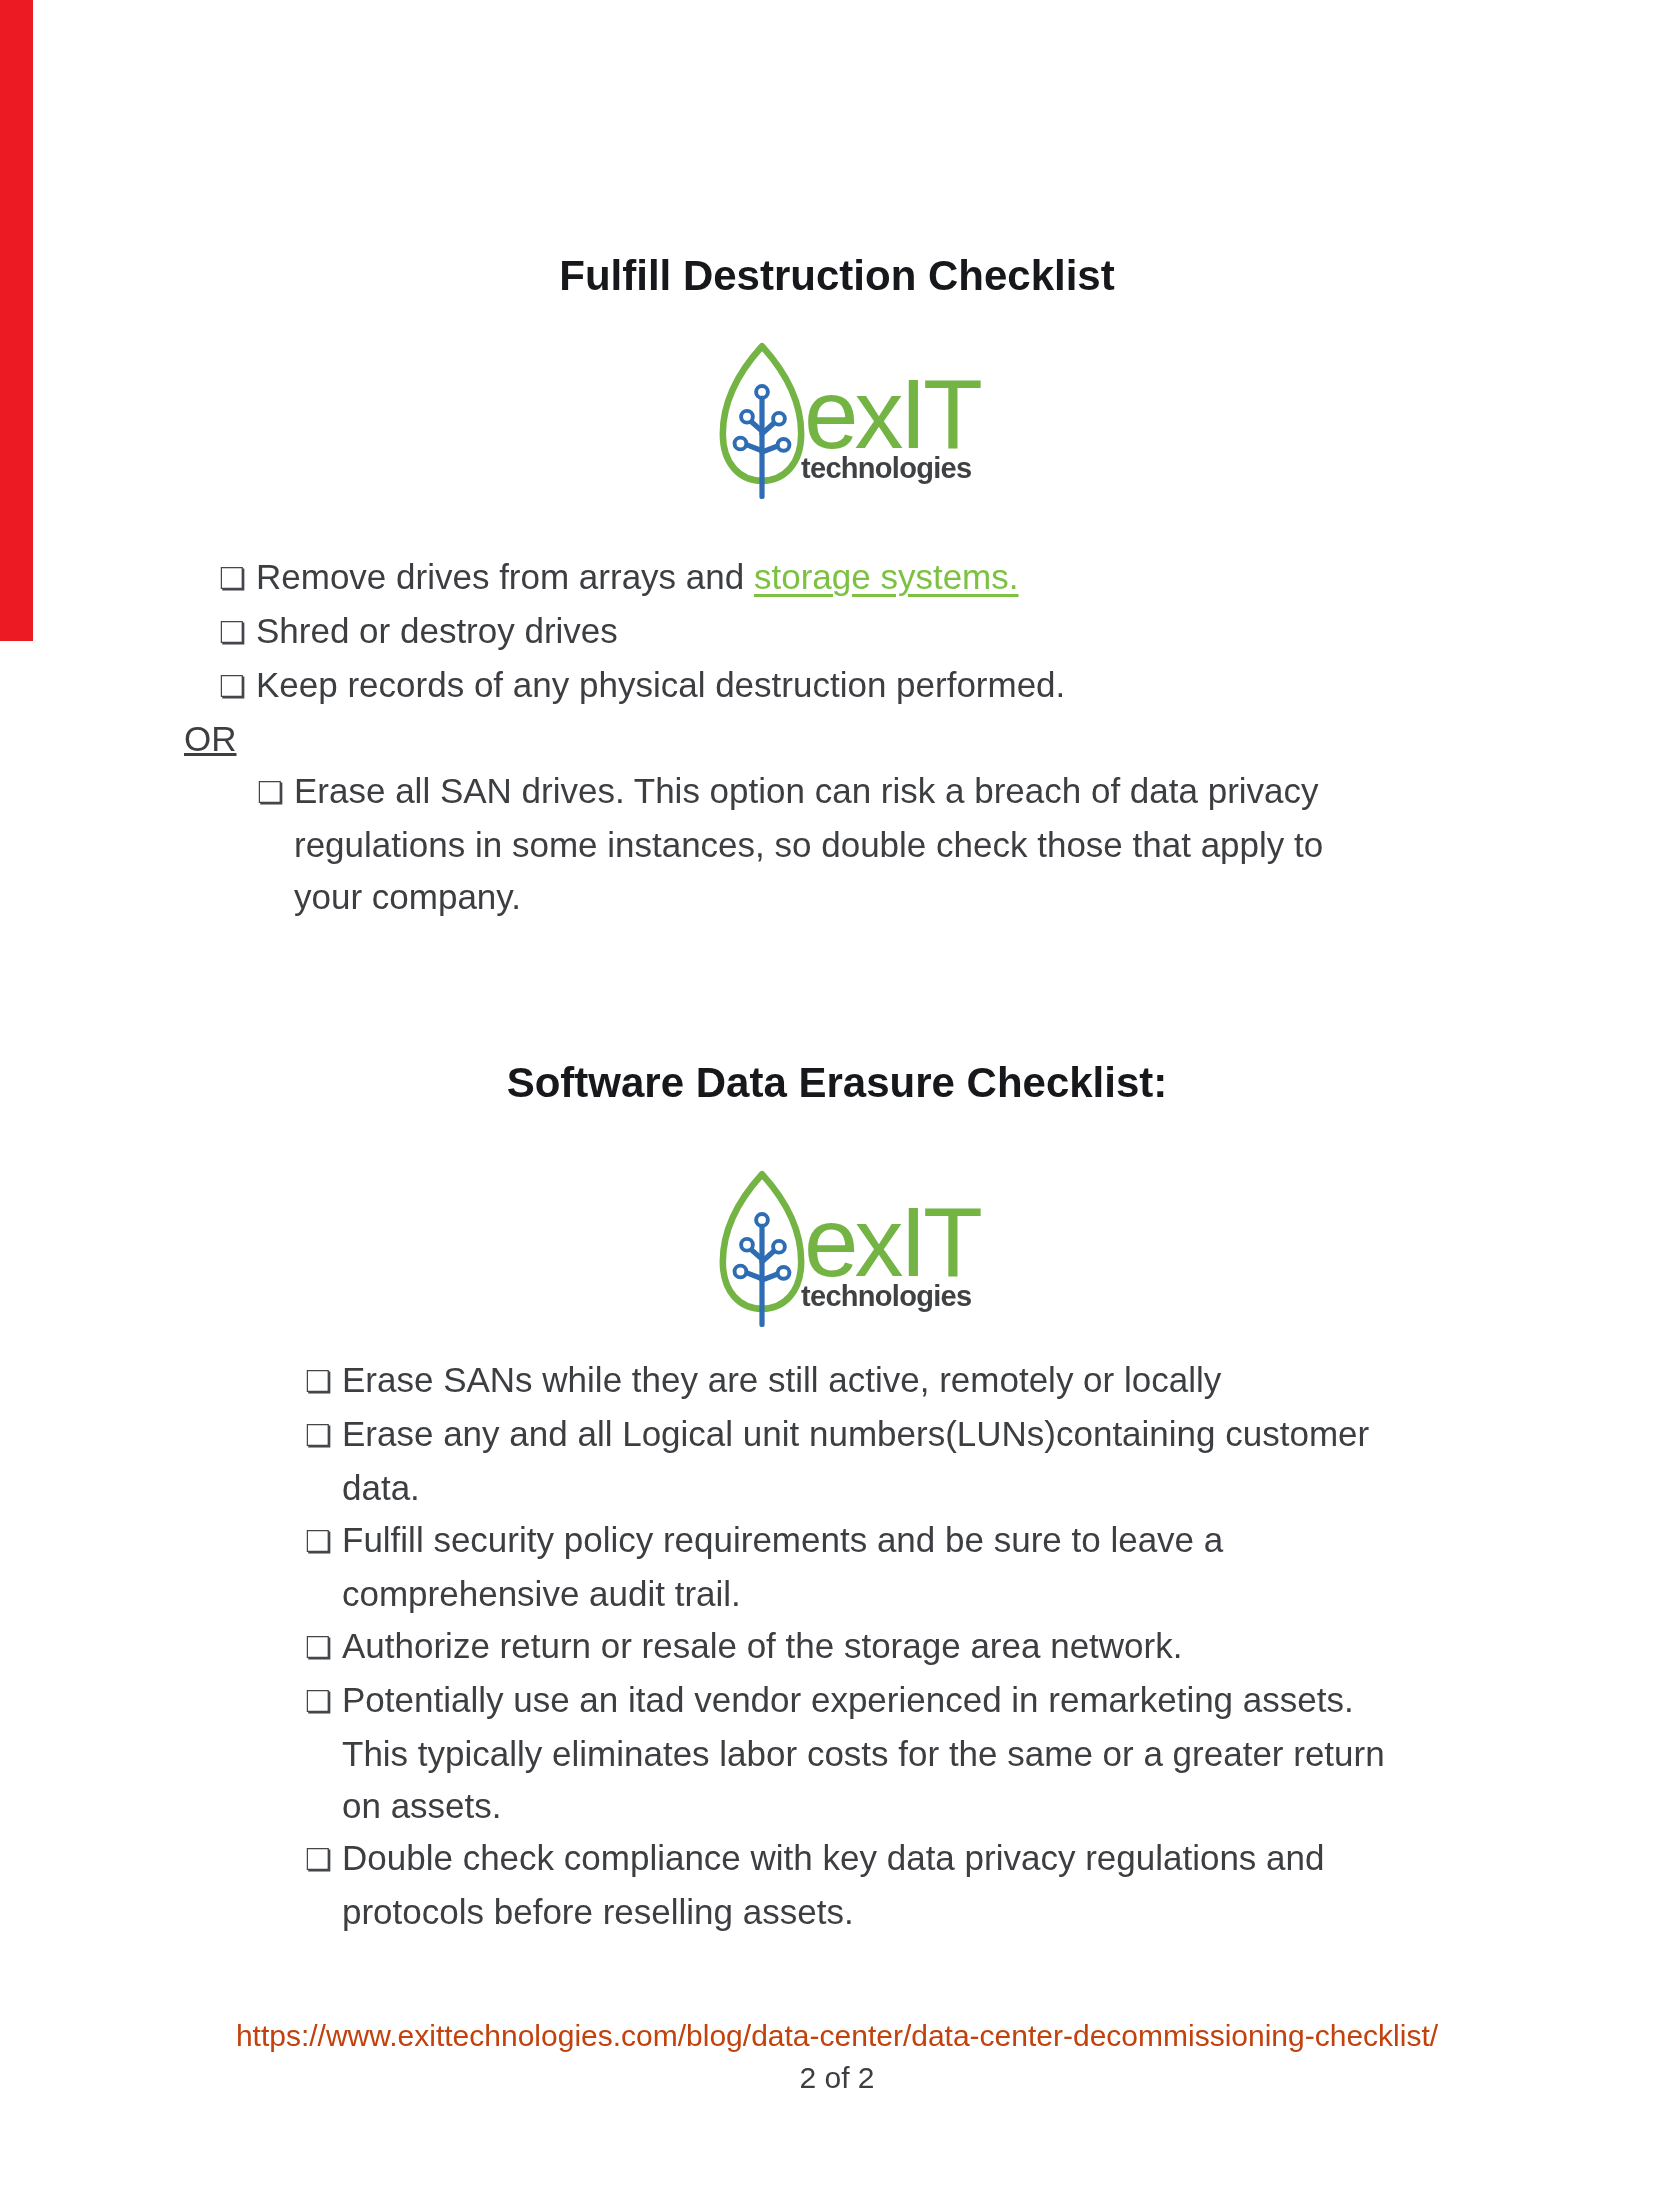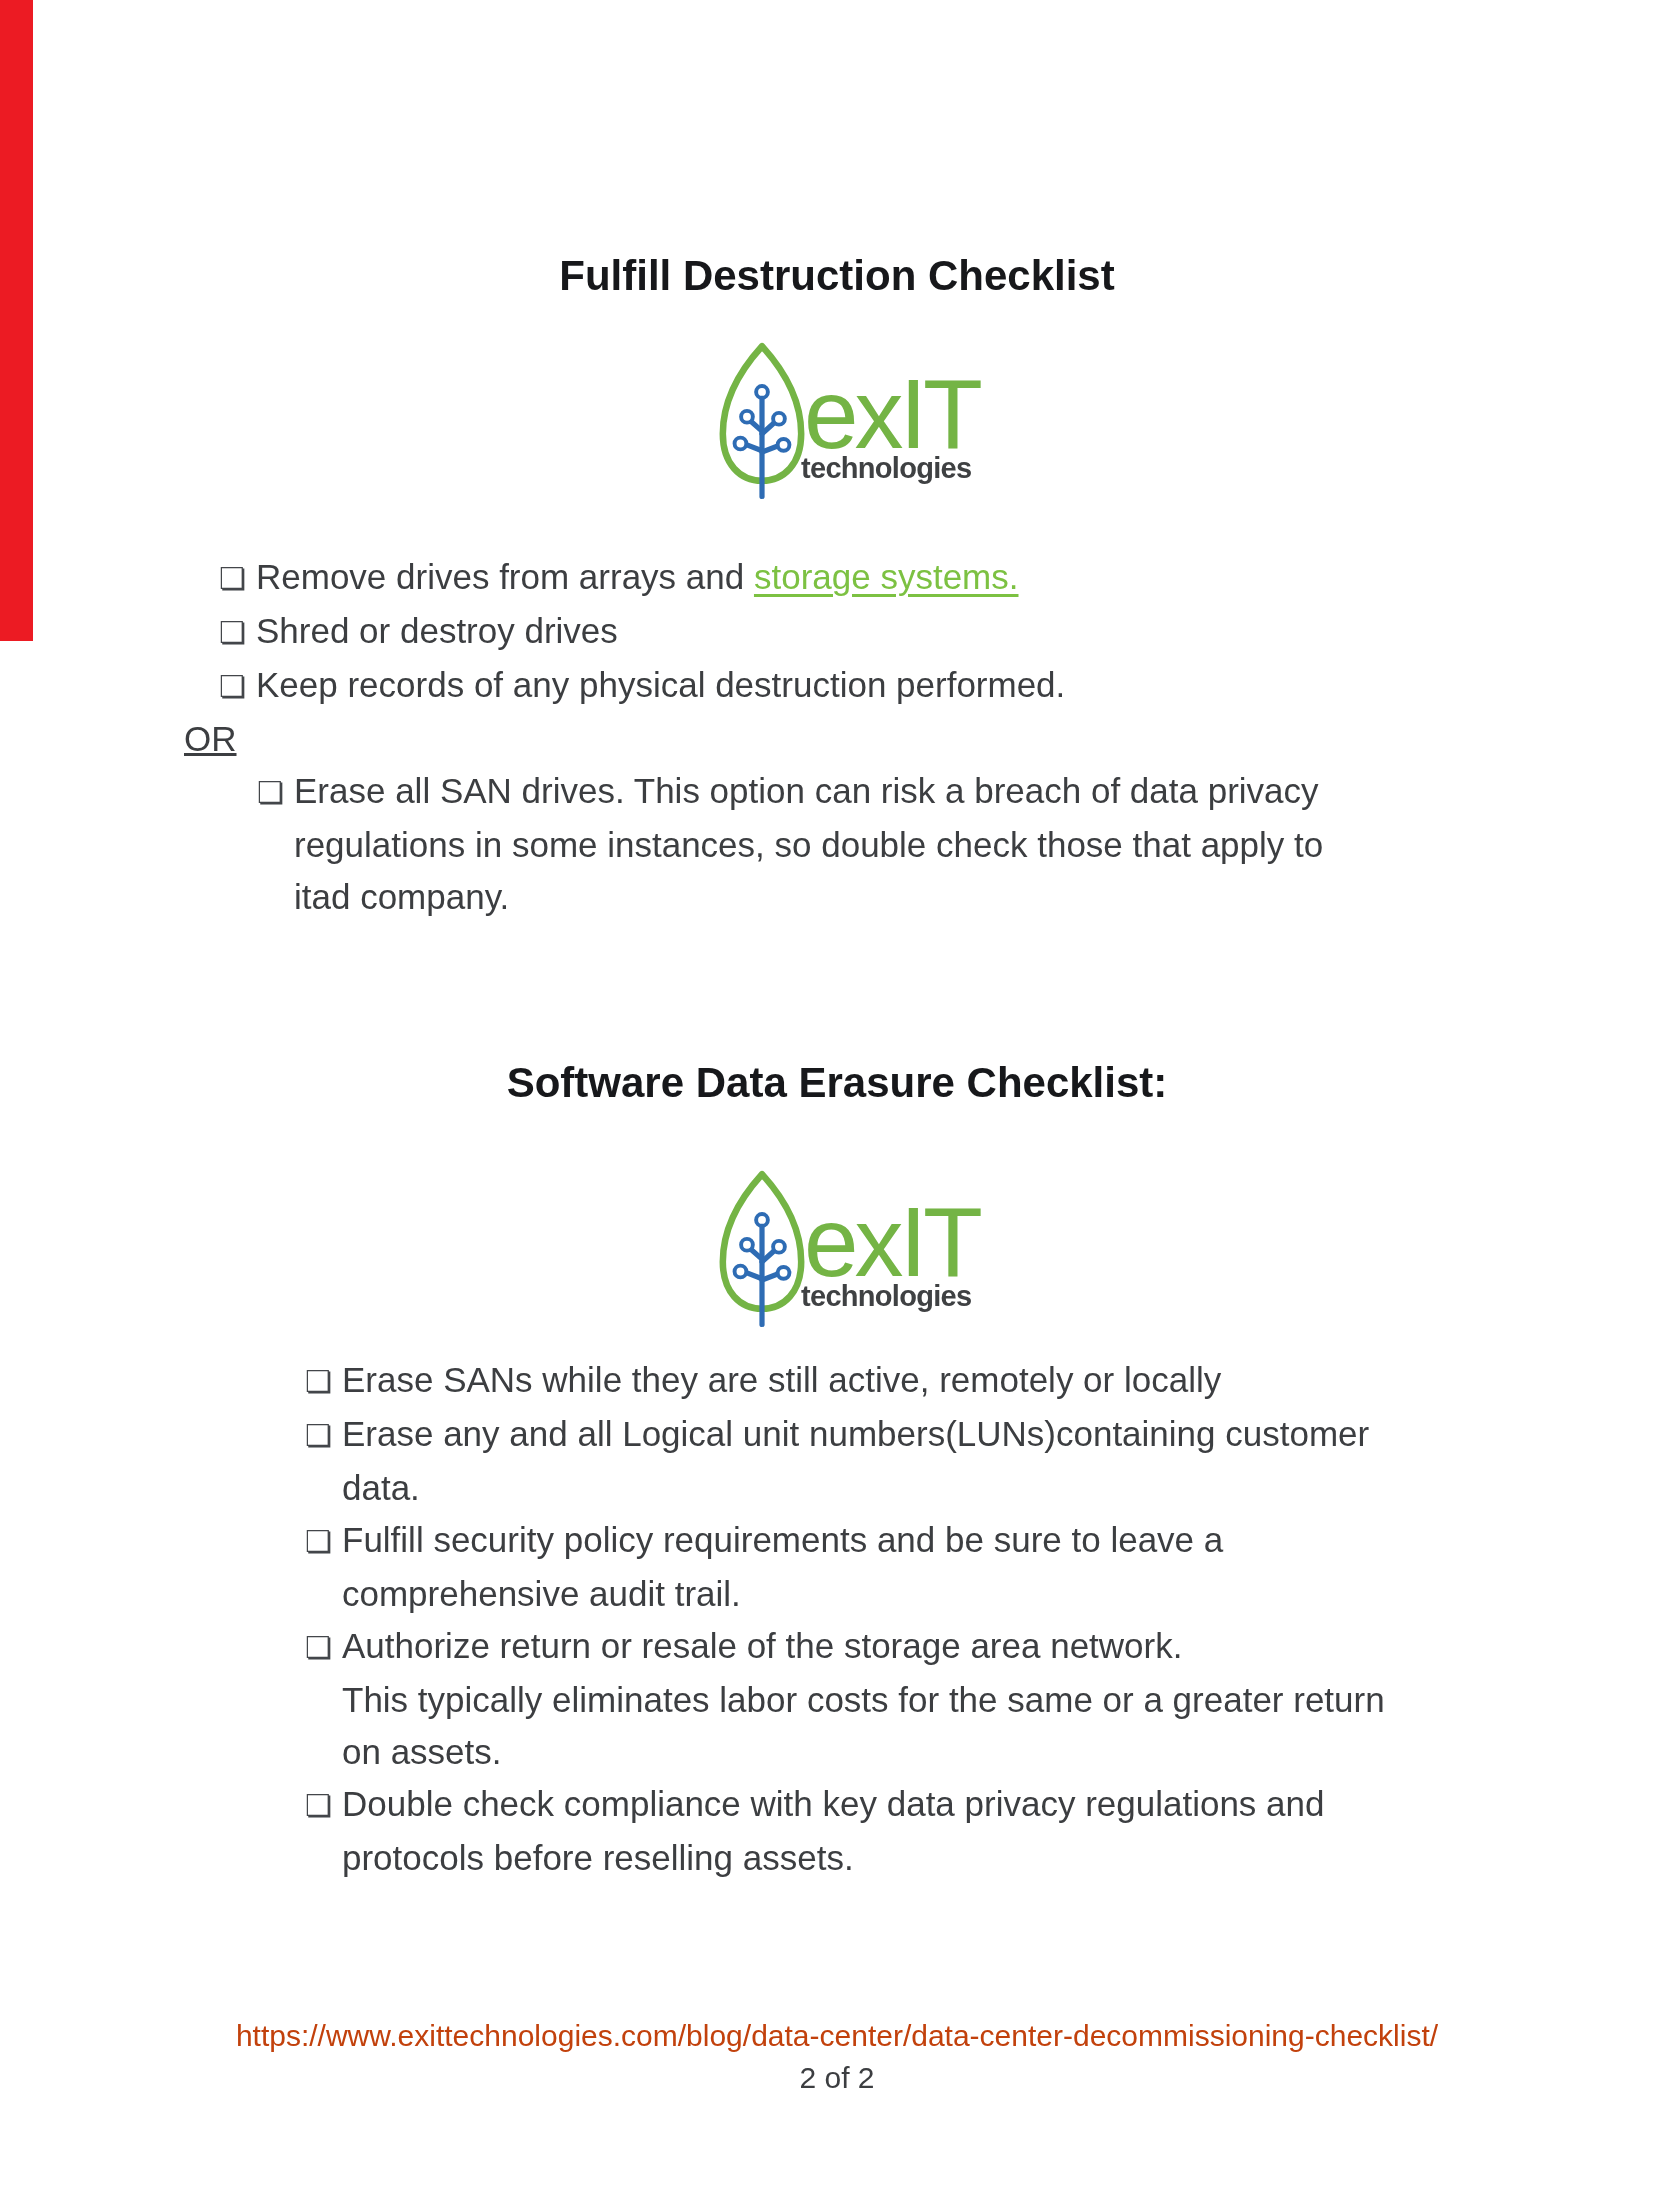--- a/index.html
+++ b/index.html
@@ -105,21 +105,21 @@
   <div class="tagline">technologies</div>
 </div>
 
 <div id="list1" class="list">
     <div class="line indent-0"><span class="cb">❏</span>Remove drives from arrays and <span class="green-link">storage systems.</span></div>
     <div class="line indent-0"><span class="cb">❏</span>Shred or destroy drives</div>
     <div class="line indent-0"><span class="cb">❏</span>Keep records of any physical destruction performed.</div>
     <div class="line indent-or">OR</div>
     <div class="line indent-1"><span class="cb">❏</span>Erase all SAN drives. This option can risk a breach of data privacy</div>
     <div class="line indent-1">regulations in some instances, so double check those that apply to</div>
-    <div class="line indent-1">itad company.</div>
+    <div class="line indent-1">your company.</div>
   </div>
 
 <div id="title2" class="doc-title">Software Data Erasure Checklist:</div>
 
 <div id="logo2" class="logo">
   <svg class="leaf" width="92" height="160" viewBox="0 0 140 245">
     <path d="M70 8 C 30 52, 10 98, 10 142 C 10 188, 36 214, 70 214 C 104 214, 130 188, 130 142 C 130 98, 110 52, 70 8 Z" fill="none" stroke="#74b445" stroke-width="10" stroke-linejoin="round"></path>
     <g stroke="#2e6cb4" stroke-width="8" stroke-linecap="round" fill="none">
       <line x1="70" y1="238" x2="70" y2="88"></line>
       <line x1="70" y1="138" x2="52" y2="122"></line>
@@ -139,20 +139,21 @@
   <div class="tagline">technologies</div>
 </div>
 
 <div id="list2" class="list">
     <div class="line indent-1"><span class="cb">❏</span>Erase SANs while they are still active, remotely or locally</div>
     <div class="line indent-1"><span class="cb">❏</span>Erase any and all Logical unit numbers(LUNs)containing customer</div>
     <div class="line indent-1">data.</div>
     <div class="line indent-1"><span class="cb">❏</span>Fulfill security policy requirements and be sure to leave a</div>
     <div class="line indent-1">comprehensive audit trail.</div>
     <div class="line indent-1"><span class="cb">❏</span>Authorize return or resale of the storage area network.</div>
+    <div class="line indent-1"><span class="cb">❏</span>Potentially use an itad vendor experienced in remarketing assets.</div>
     <div class="line indent-1">This typically eliminates labor costs for the same or a greater return</div>
     <div class="line indent-1">on assets.</div>
     <div class="line indent-1"><span class="cb">❏</span>Double check compliance with key data privacy regulations and</div>
     <div class="line indent-1">protocols before reselling assets.</div>
   </div>
 
 <div class="footer-url">https://www.exittechnologies.com/blog/data-center/data-center-decommissioning-checklist/</div>
 <div class="page-num">2 of 2</div>
 
 

